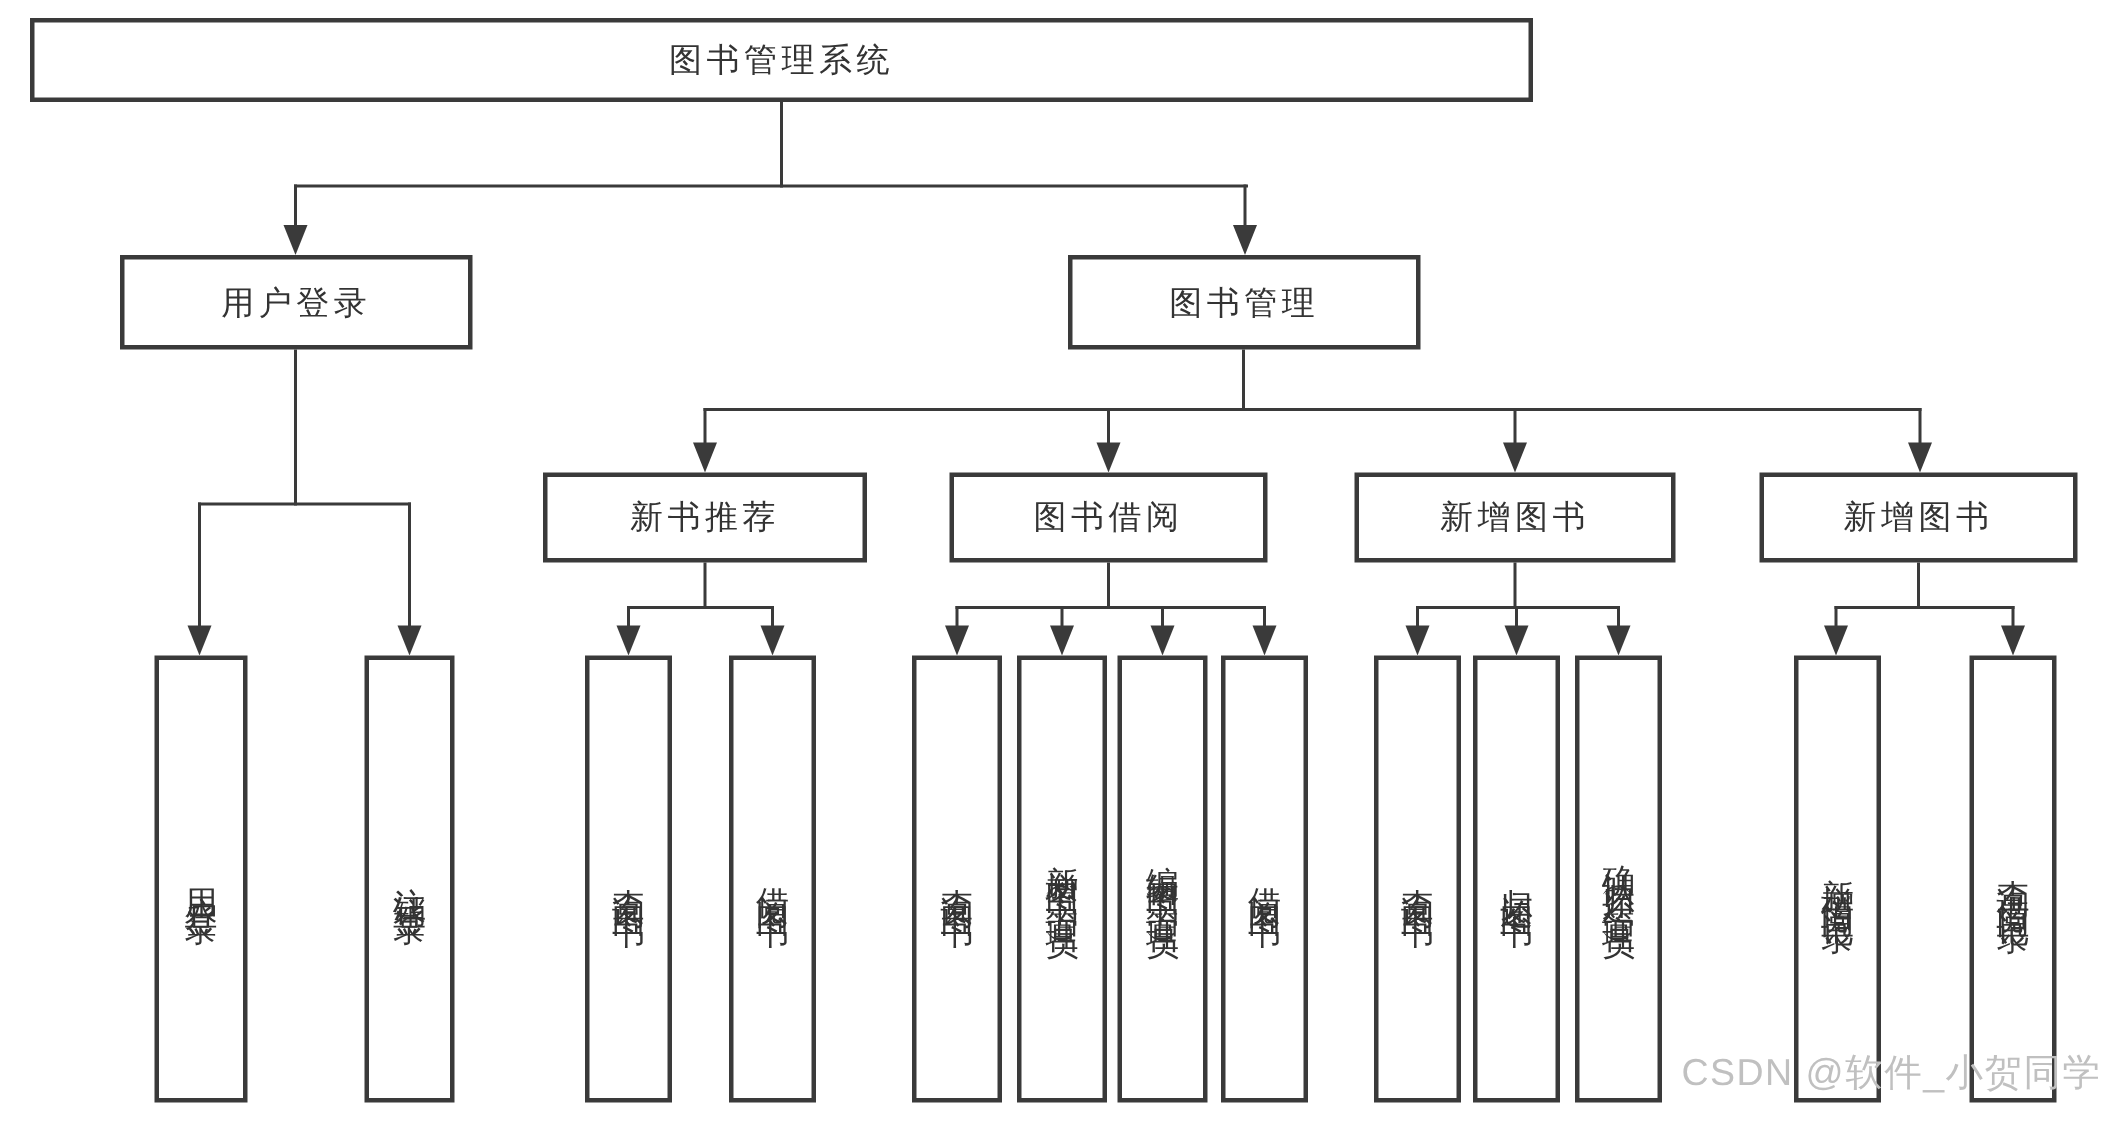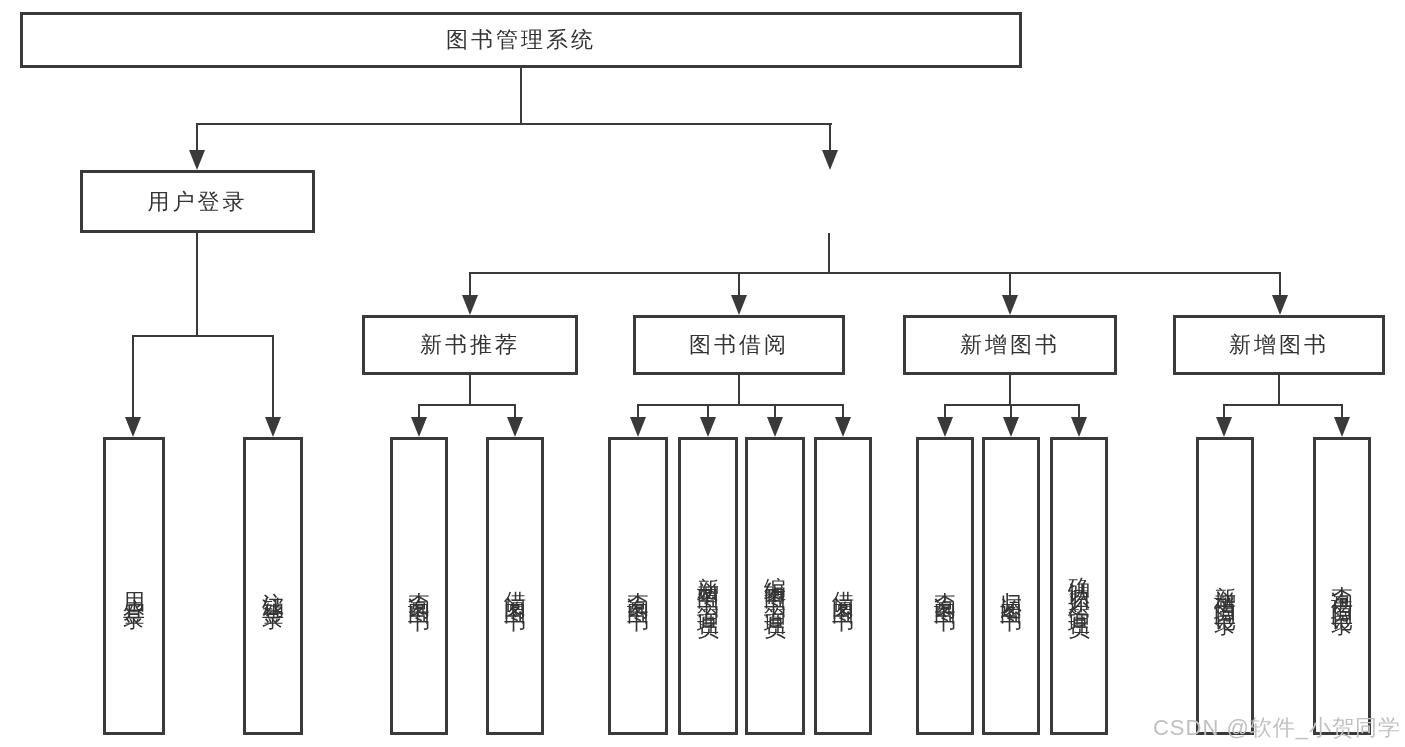--- a/index.html
+++ b/index.html
@@ -25,21 +25,21 @@
   }
   .vl,.hl{position:absolute;background:var(--line);}
   .vl{width:2px;}
   .hl{height:2px;}
   .ar{
     position:absolute;width:0;height:0;
     border-left:8px solid transparent;border-right:8px solid transparent;
     border-top:20px solid var(--line);
   }
   .watermark{
-    position:absolute;right:4px;bottom:4px;font-size:22px;letter-spacing:1px;
+    position:absolute;right:4px;bottom:16px;font-size:25px;letter-spacing:1px;
     color:var(--watermark);z-index:5;white-space:nowrap;text-align:center;
   }
 </style>
 </head>
 <body>
 
 <div class="stage">
 
   <div class="box h" style="left:20px;top:12px;width:1002px;height:56px;">
     <span class="lbl">图书管理系统</span>
@@ -47,20 +47,23 @@
 
   <div class="vl" style="left:520px;top:68px;height:57px;"></div>
   <div class="hl" style="left:196px;top:123px;width:636px;"></div>
   <div class="vl" style="left:196px;top:123px;height:30px;"></div>
   <div class="ar" style="left:189px;top:150px;"></div>
   <div class="vl" style="left:829px;top:123px;height:30px;"></div>
   <div class="ar" style="left:822px;top:150px;"></div>
 
   <div class="box h" style="left:80px;top:170px;width:235px;height:63px;">
     <span class="lbl">用户登录</span>
+  </div>
+  <div class="box h" style="left:712px;top:170px;width:235px;height:63px;">
+    <span class="lbl">图书管理</span>
   </div>
 
   <div class="vl" style="left:196px;top:233px;height:104px;"></div>
   <div class="hl" style="left:132px;top:335px;width:142px;"></div>
   <div class="vl" style="left:132px;top:335px;height:84px;"></div>
   <div class="ar" style="left:125px;top:417px;"></div>
   <div class="vl" style="left:272px;top:335px;height:84px;"></div>
   <div class="ar" style="left:265px;top:417px;"></div>
 
   <div class="vl" style="left:828px;top:233px;height:41px;"></div>

